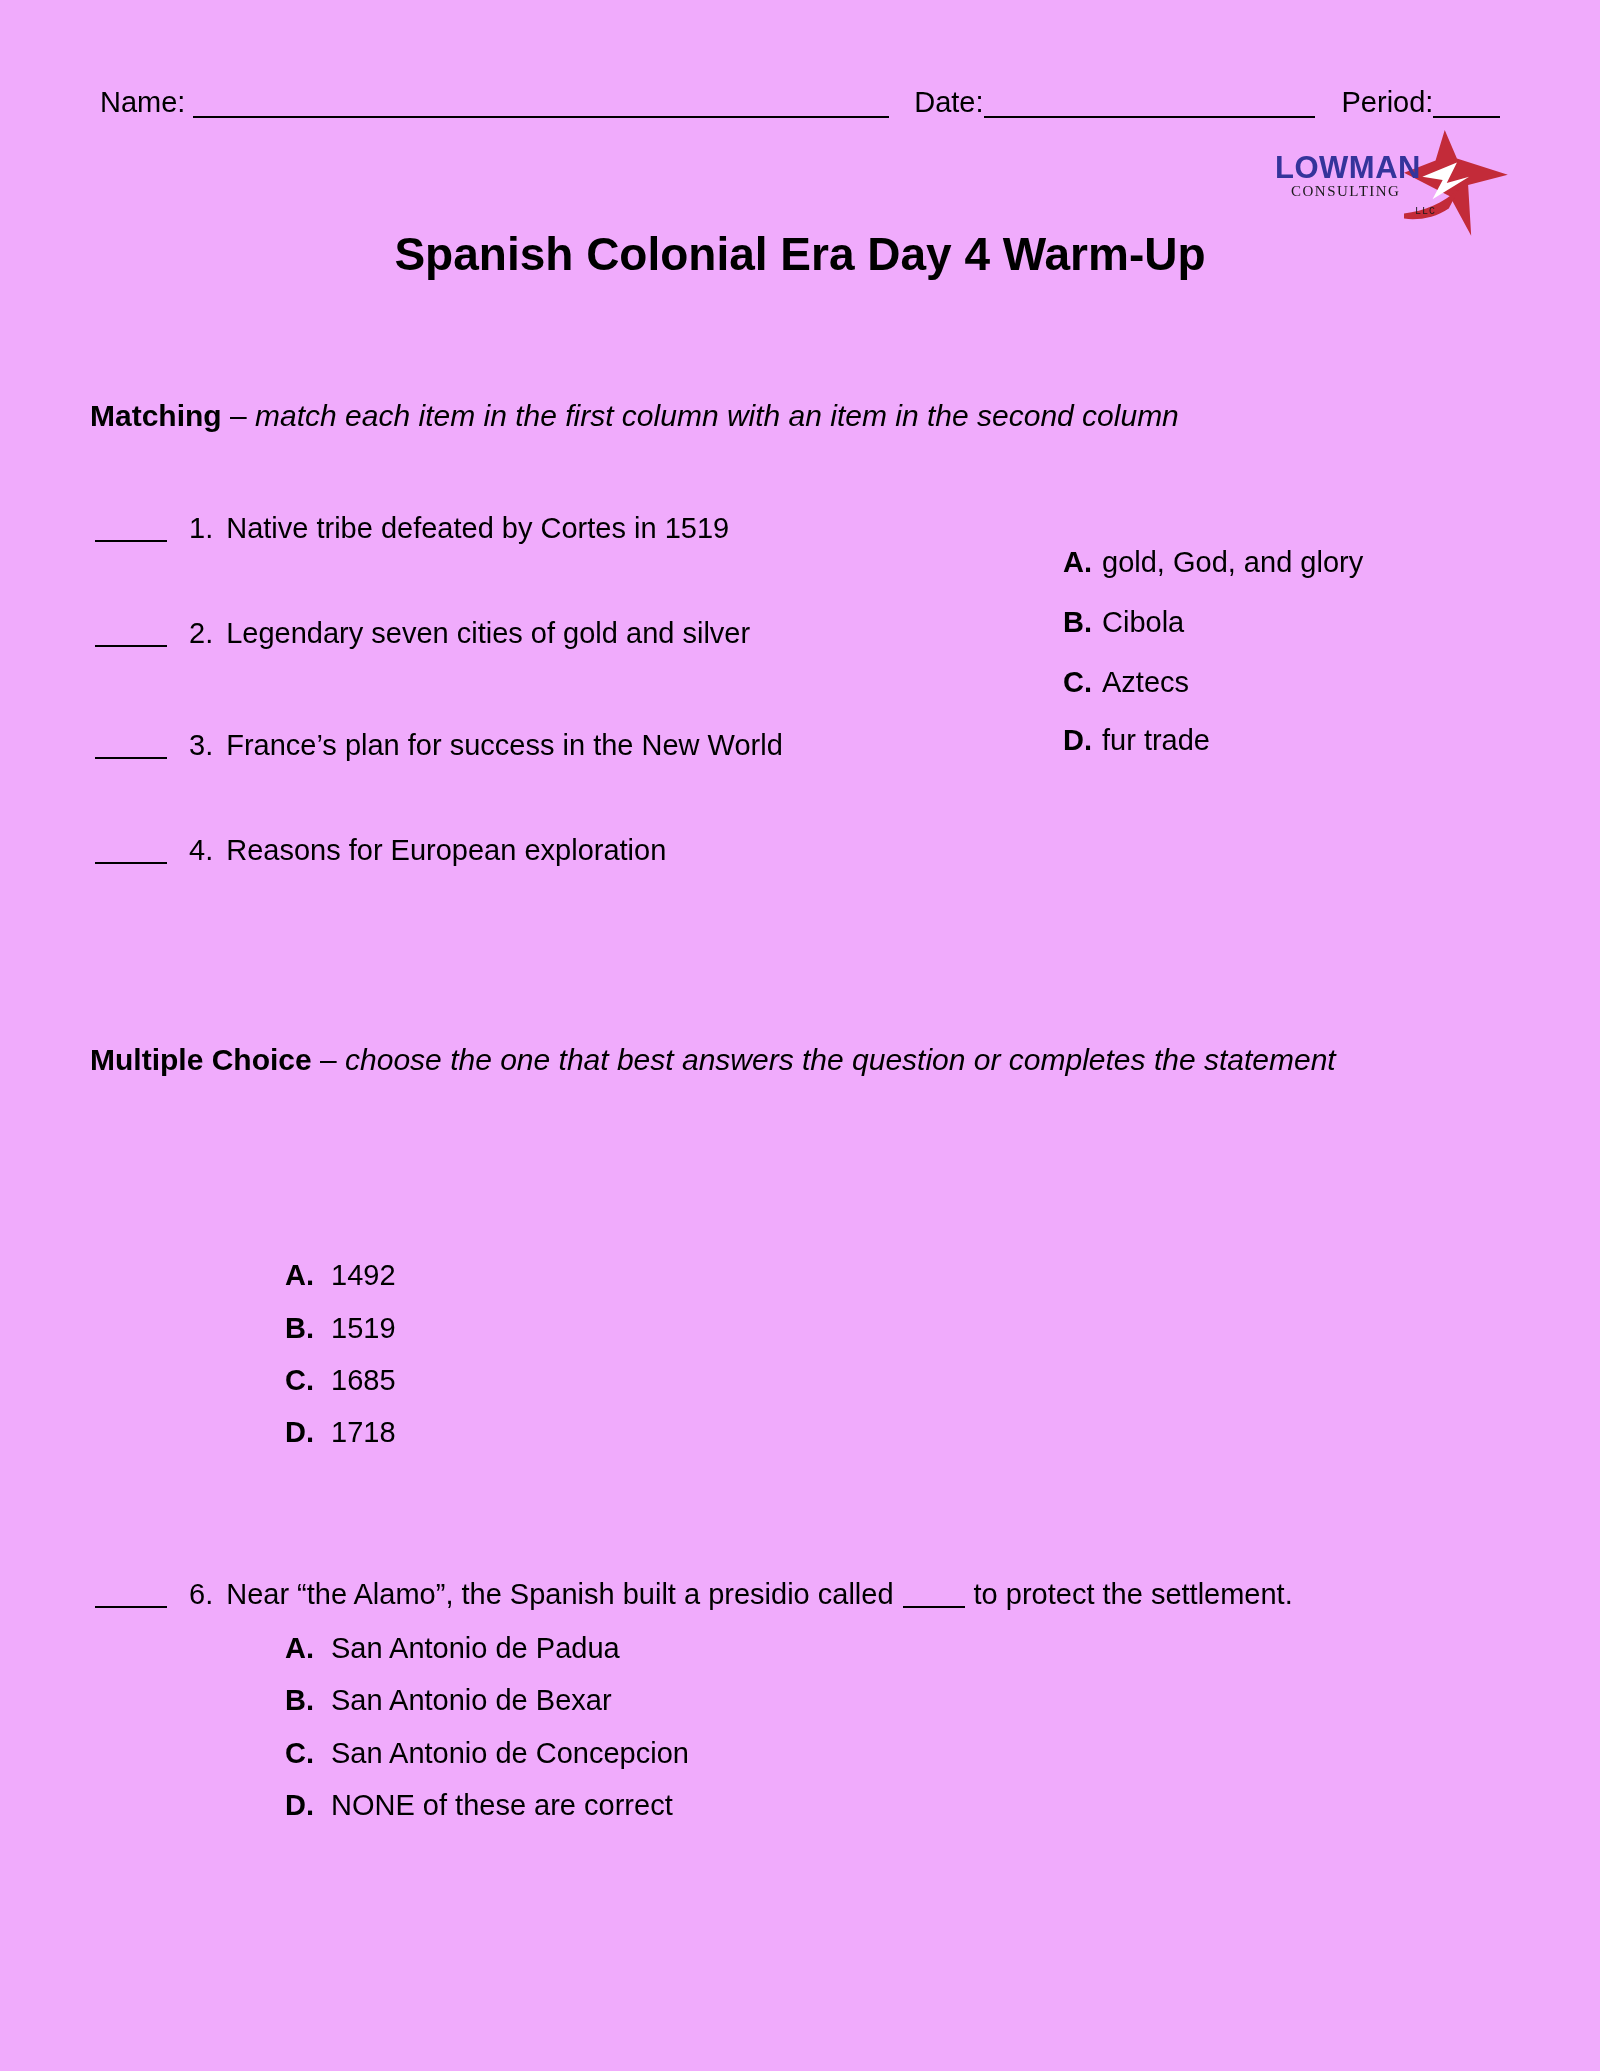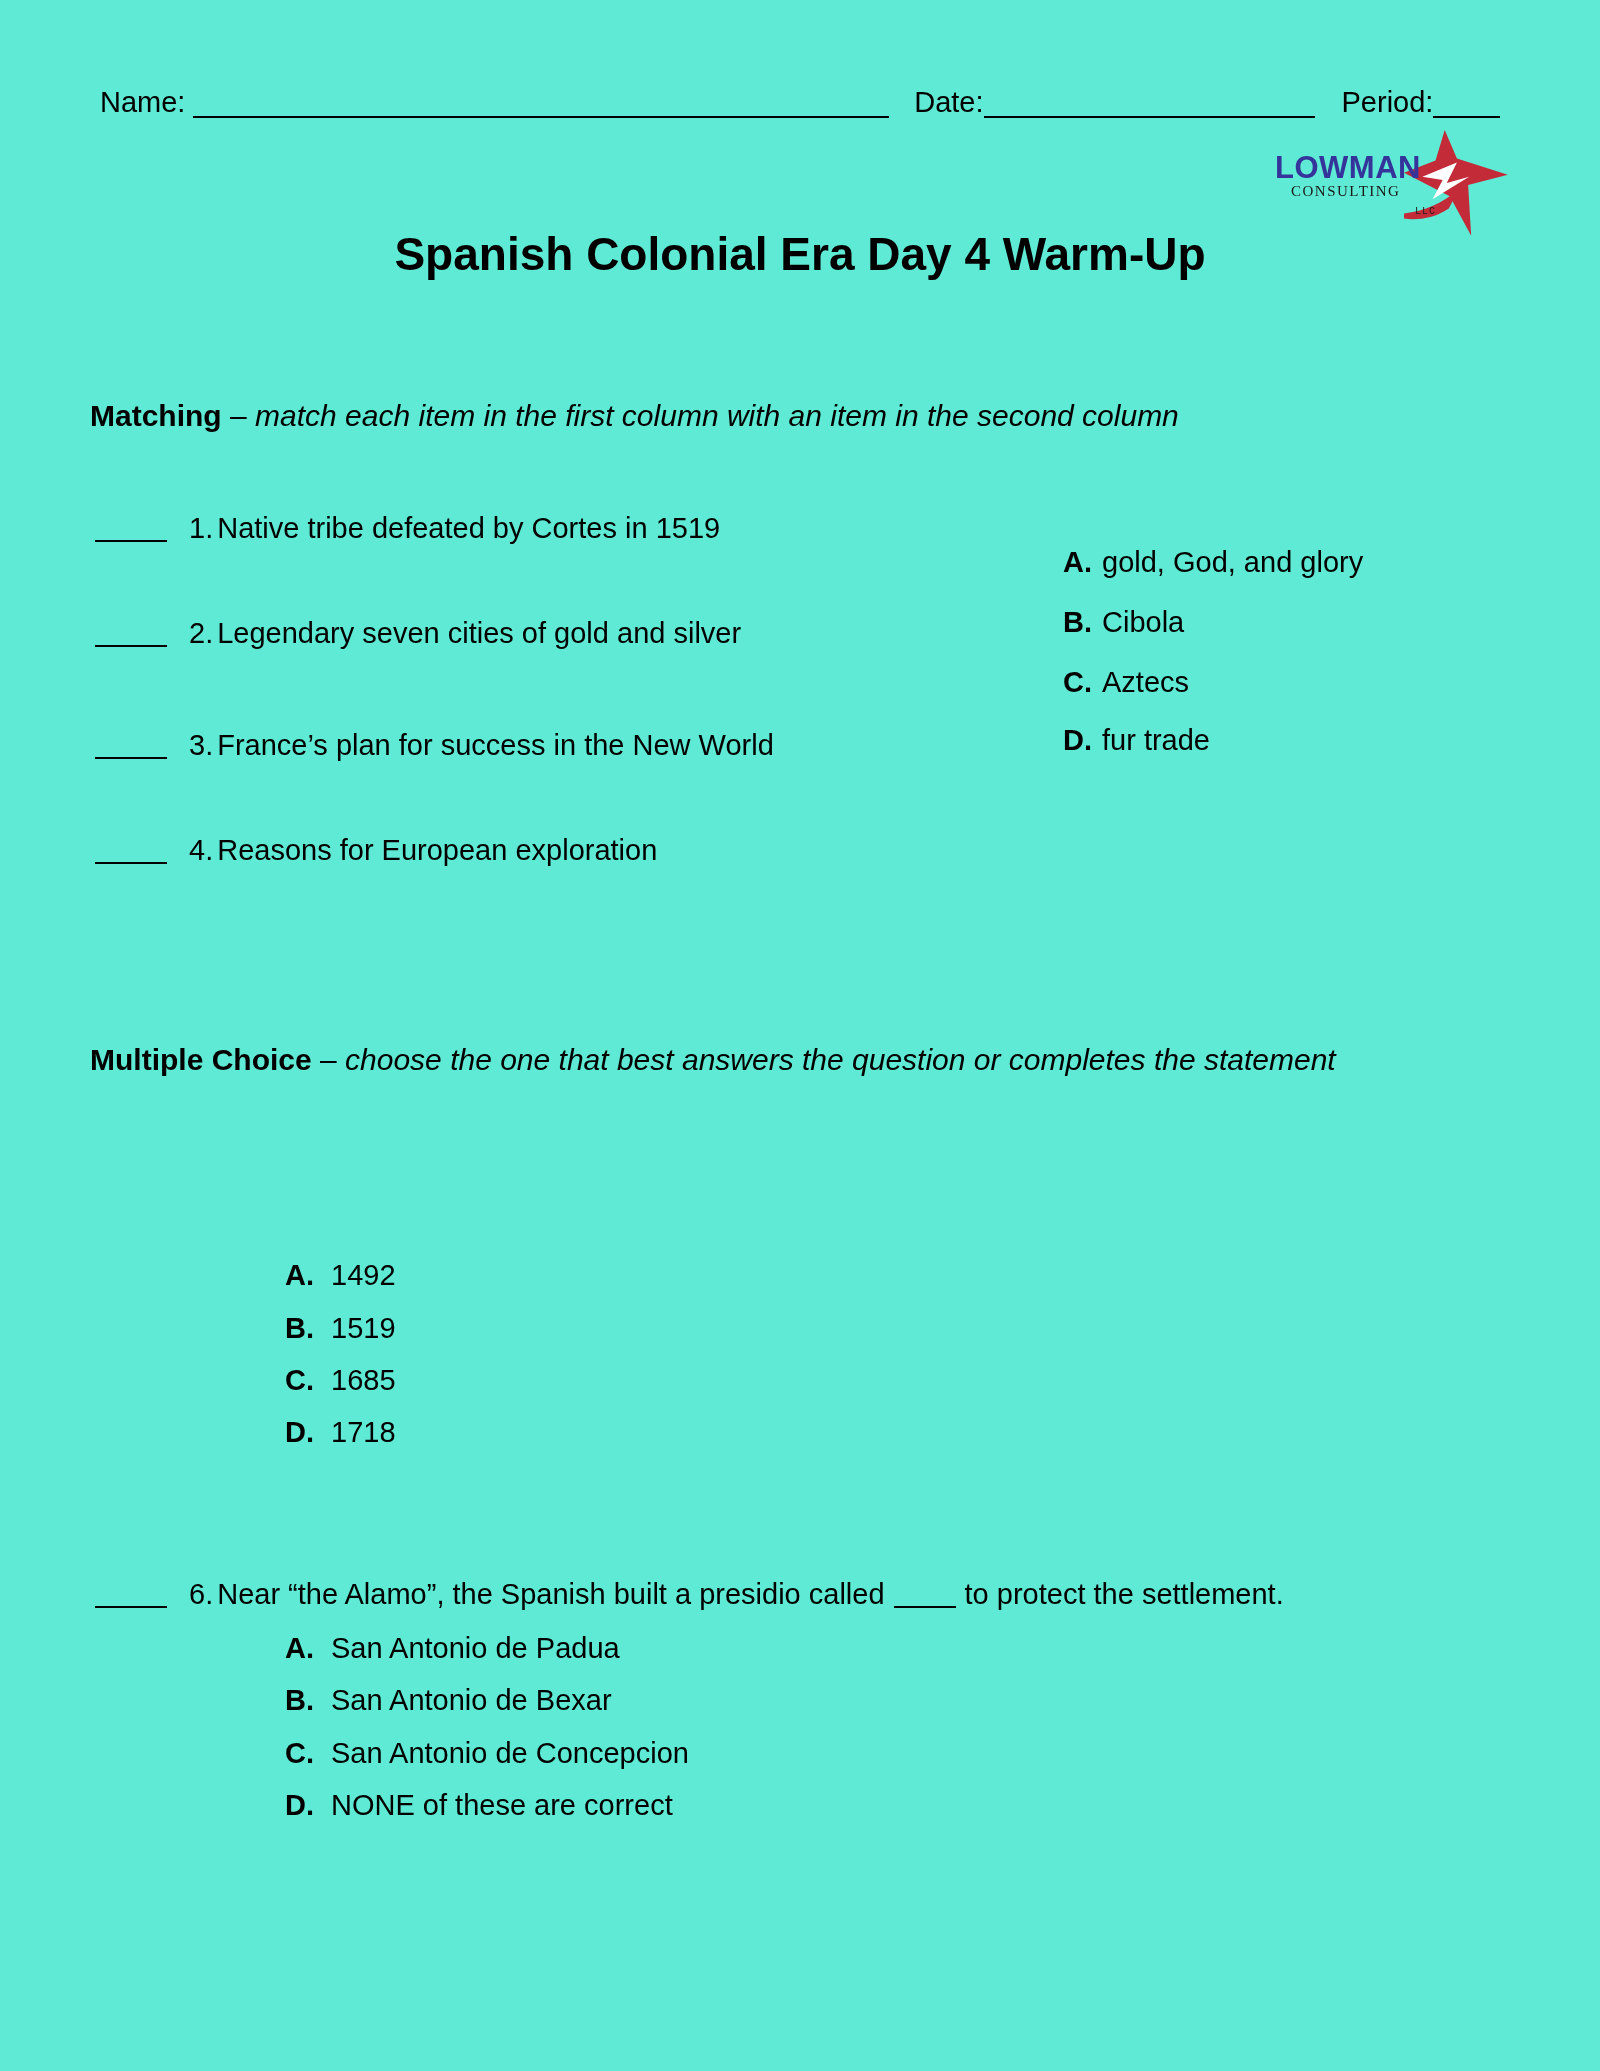--- a/index.html
+++ b/index.html
@@ -1,17 +1,17 @@
 <!DOCTYPE html>
 <html><head>
 <meta charset="utf-8">
 <style>
   html,body{margin:0;padding:0;background:#fff;}
   .page{
-    position:relative;width:1600px;height:2071px;background:#5eead4;
+    position:relative;width:1600px;height:2071px;background:#f0abfc;
     font-family:"Liberation Sans","DejaVu Sans",sans-serif;color:#000;overflow:hidden;
   }
   
   .header-row{
     position:absolute;left:100px;top:86px;width:1400px;
     display:flex;align-items:flex-end;font-size:29px;
   }
   .lbl{white-space:nowrap;}
   .fill-line{border-bottom:2px solid #000;height:5px;position:relative;top:-1px;}
   .name-line{width:700px;margin-left:8px;margin-right:25px;}
@@ -27,21 +27,21 @@
   .title{position:absolute;left:0;right:0;top:212px;margin:16px;text-align:center;
     font-size:46px;font-weight:700;line-height:52px;}
   
   .section-heading{position:absolute;left:90px;font-size:30px;line-height:36px;white-space:nowrap;}
   .section-heading .h{font-weight:700;}
   .section-heading .ins{font-style:italic;}
   
   .q-row{position:absolute;left:95px;font-size:29px;line-height:34px;white-space:nowrap;}
   .blank{display:inline-block;width:72px;height:5px;border-bottom:2px solid #000;position:relative;top:4px;}
   .q-row .num{margin-left:22px;}
-  .q-row .txt{margin-left:4px;}
+  .q-row .txt{margin-left:13px;}
   .inline-blank{display:inline-block;width:62px;height:5px;border-bottom:2px solid #000;position:relative;top:4px;margin:0 9px;}
   
   .opt{position:absolute;font-size:29px;line-height:34px;white-space:nowrap;}
   .opt .letter{font-weight:700;}
   .match-opt{left:1063px;}
   .match-opt .txt{margin-left:10px;}
   .mc-opt{left:285px;text-align:center;}
   .mc-opt .txt{margin-left:17px;}
 </style>
 </head>

